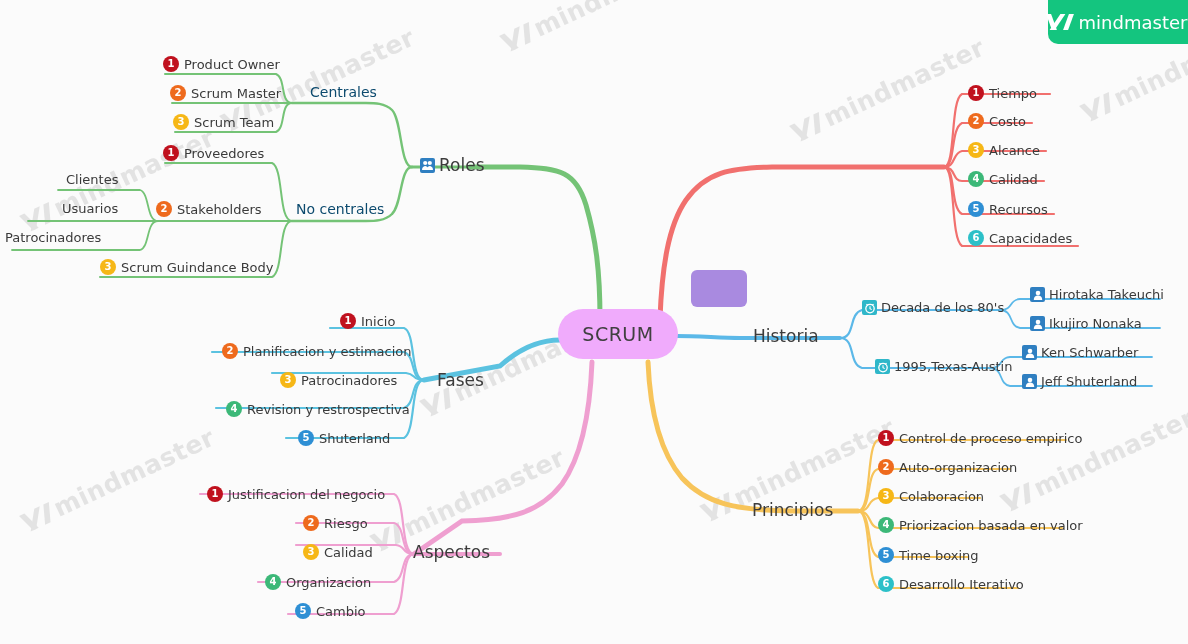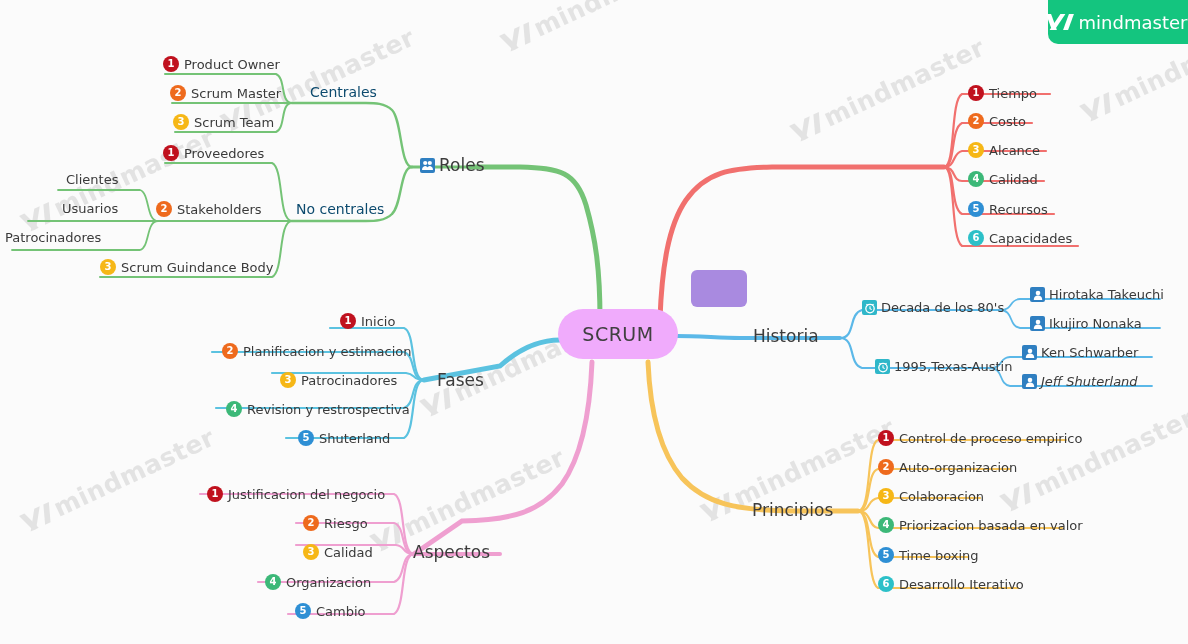--- a/index.html
+++ b/index.html
@@ -388,21 +388,21 @@
   </div>
   <div class="node leaf" style="left:1022px;top:345px;">
     <span class="icon ic-person">
       <svg width="12" height="12" viewBox="0 0 12 12">
           <circle cx="6" cy="4" r="2.3" fill="#fff"></circle>
           <path d="M1.8 11 C1.8 7.6 4 6.6 6 6.6 C8 6.6 10.2 7.6 10.2 11 Z" fill="#fff"></path>
         </svg>
     </span>
     <span>Ken Schwarber</span>
   </div>
-  <div class="node leaf" style="left:1022px;top:374px;font-style:italic;">
+  <div class="node leaf" style="left:1022px;top:374px;">
     <span class="icon ic-person">
       <svg width="12" height="12" viewBox="0 0 12 12">
           <circle cx="6" cy="4" r="2.3" fill="#fff"></circle>
           <path d="M1.8 11 C1.8 7.6 4 6.6 6 6.6 C8 6.6 10.2 7.6 10.2 11 Z" fill="#fff"></path>
         </svg>
     </span>
     <span>Jeff Shuterland</span>
   </div>
 
   <div class="node lvl1" style="left:752px;top:502px;align-items:flex-end;">

